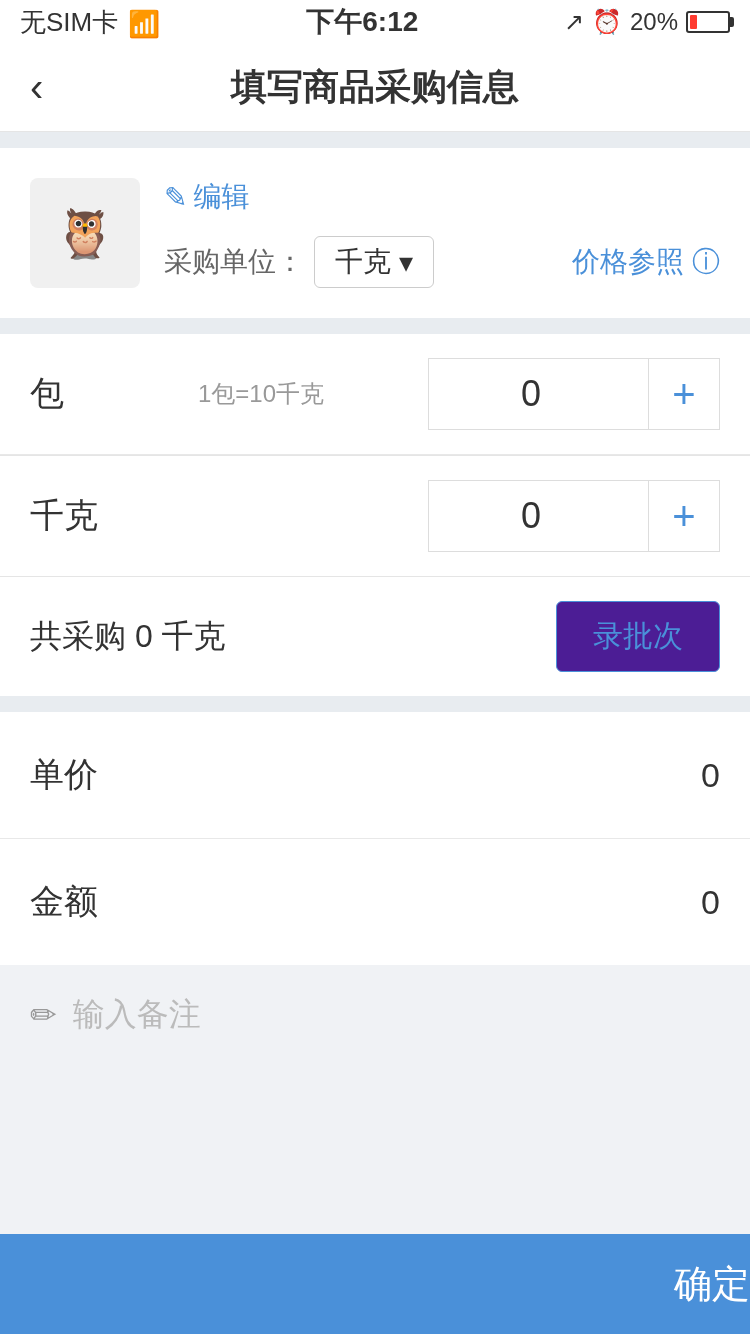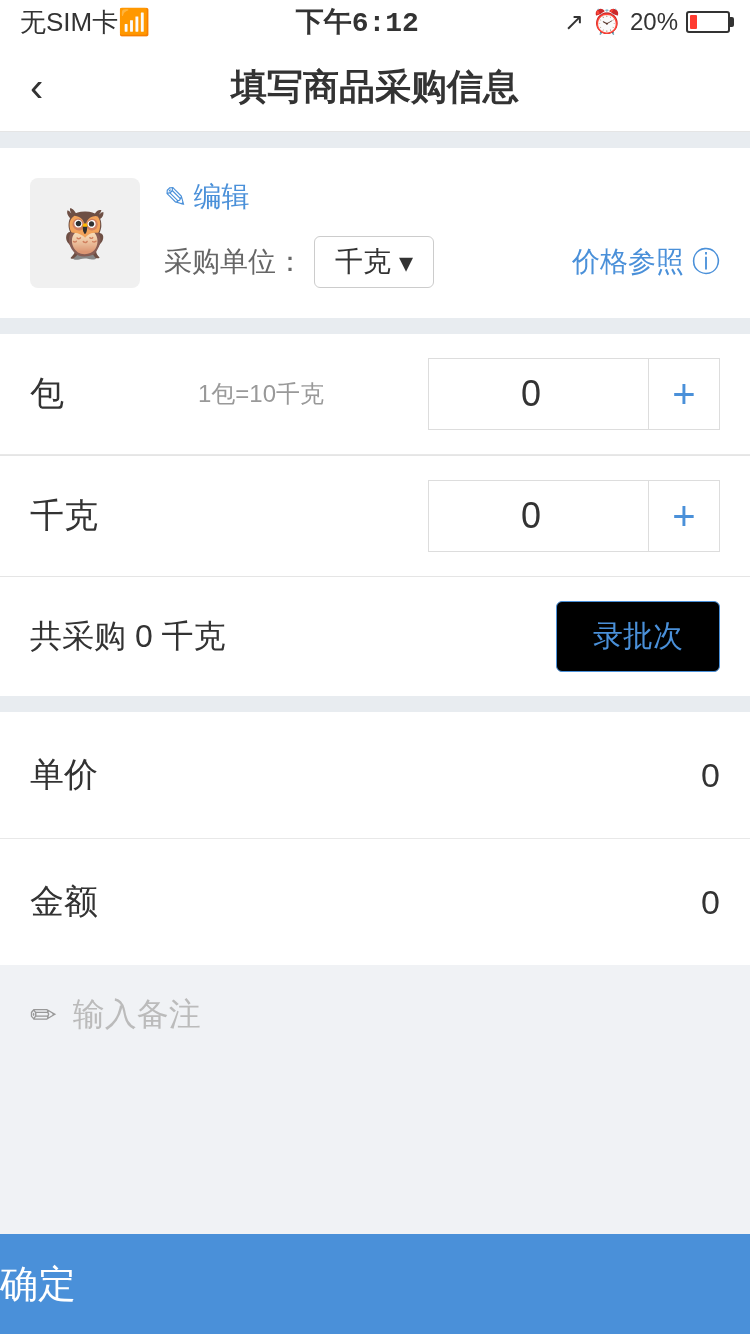--- a/index.html
+++ b/index.html
@@ -17,22 +17,22 @@
     .status-bar {
       height: 44px;
       background: #fff;
       display: flex;
       align-items: center;
       justify-content: space-between;
       padding: 0 20px;
       font-size: 26px;
       font-weight: 500;
     }
-    .status-left { display: flex; align-items: center; gap: 0; }
-    .status-center { font-size: 28px; font-weight: 600; font-family: Liberation Mono, monospace; }
+    .status-left { display: flex; align-items: flex-end; gap: 10px; }
+    .status-center { font-size: 28px; font-weight: 600; }
     .status-right { display: flex; align-items: center; gap: 8px; font-size: 24px; }
     .battery-container { display: flex; align-items: center; gap: 4px; }
     .battery-box {
       width: 44px; height: 22px; border: 2px solid #333; border-radius: 3px;
       position: relative; display: flex; align-items: center; padding: 2px;
     }
     .battery-box::after {
       content: ''; position: absolute; right: -6px; top: 50%; transform: translateY(-50%);
       width: 4px; height: 10px; background: #333; border-radius: 0 2px 2px 0;
     }
@@ -170,21 +170,21 @@
       background: #fff;
       display: flex;
       align-items: center;
       justify-content: space-between;
       padding: 24px 30px;
     }
     .summary-text { font-size: 32px; color: #333; text-align: right; }
     .batch-btn {
       border: 1px solid #4a90d9;
       color: #4a90d9;
-      background: #000000;
+      background: #4c1d95;
       font-size: 30px;
       padding: 14px 36px;
       border-radius: 6px;
       cursor: pointer;
     }
 
     
     .price-section { background: #fff; }
     .price-row {
       display: flex;
@@ -212,21 +212,21 @@
     
     .bottom-bar {
       position: fixed;
       bottom: 0;
       left: 0;
       width: 750px;
       height: 100px;
       background: #4a90d9;
       display: flex;
       align-items: center;
-      justify-content: flex-start;
+      justify-content: flex-end;
       cursor: pointer;
     }
     .confirm-btn-text {
       font-size: 38px;
       color: #fff;
       font-weight: 500;
     }
 
     
     .bottom-spacer { height: 100px; }

